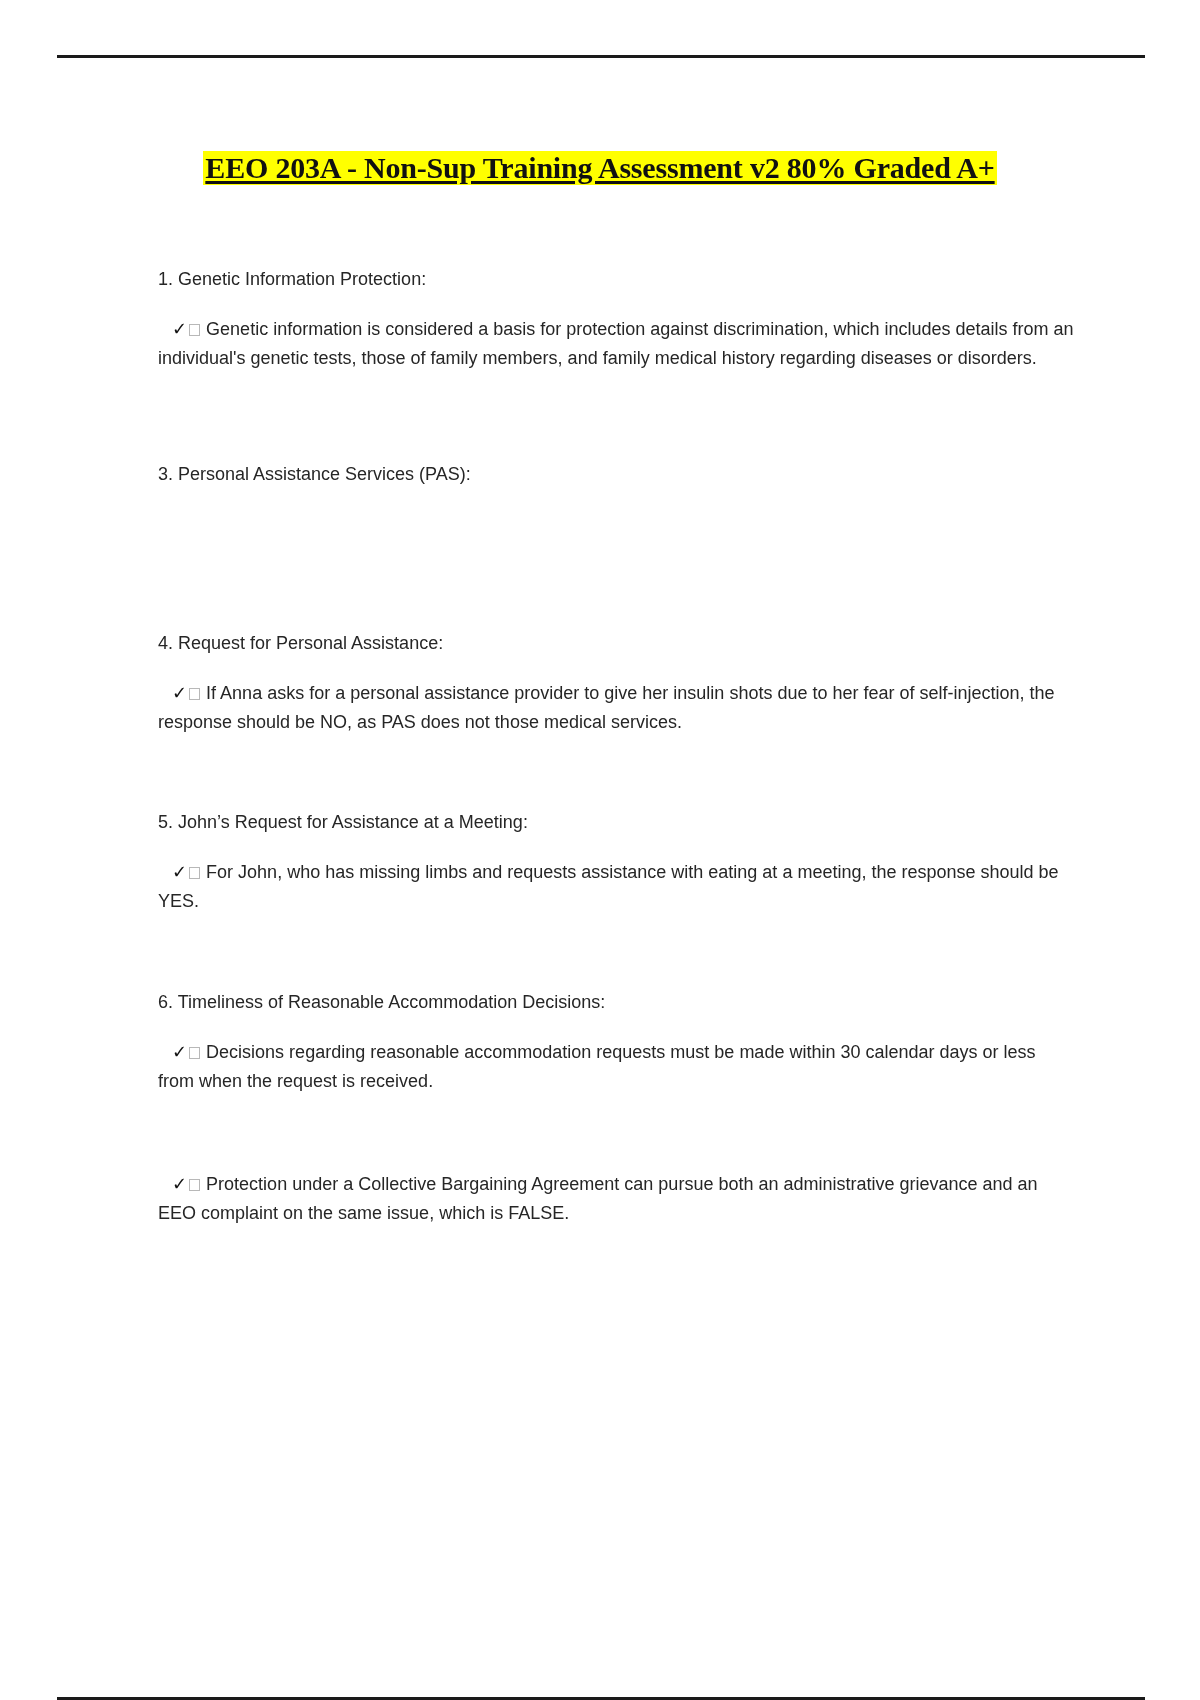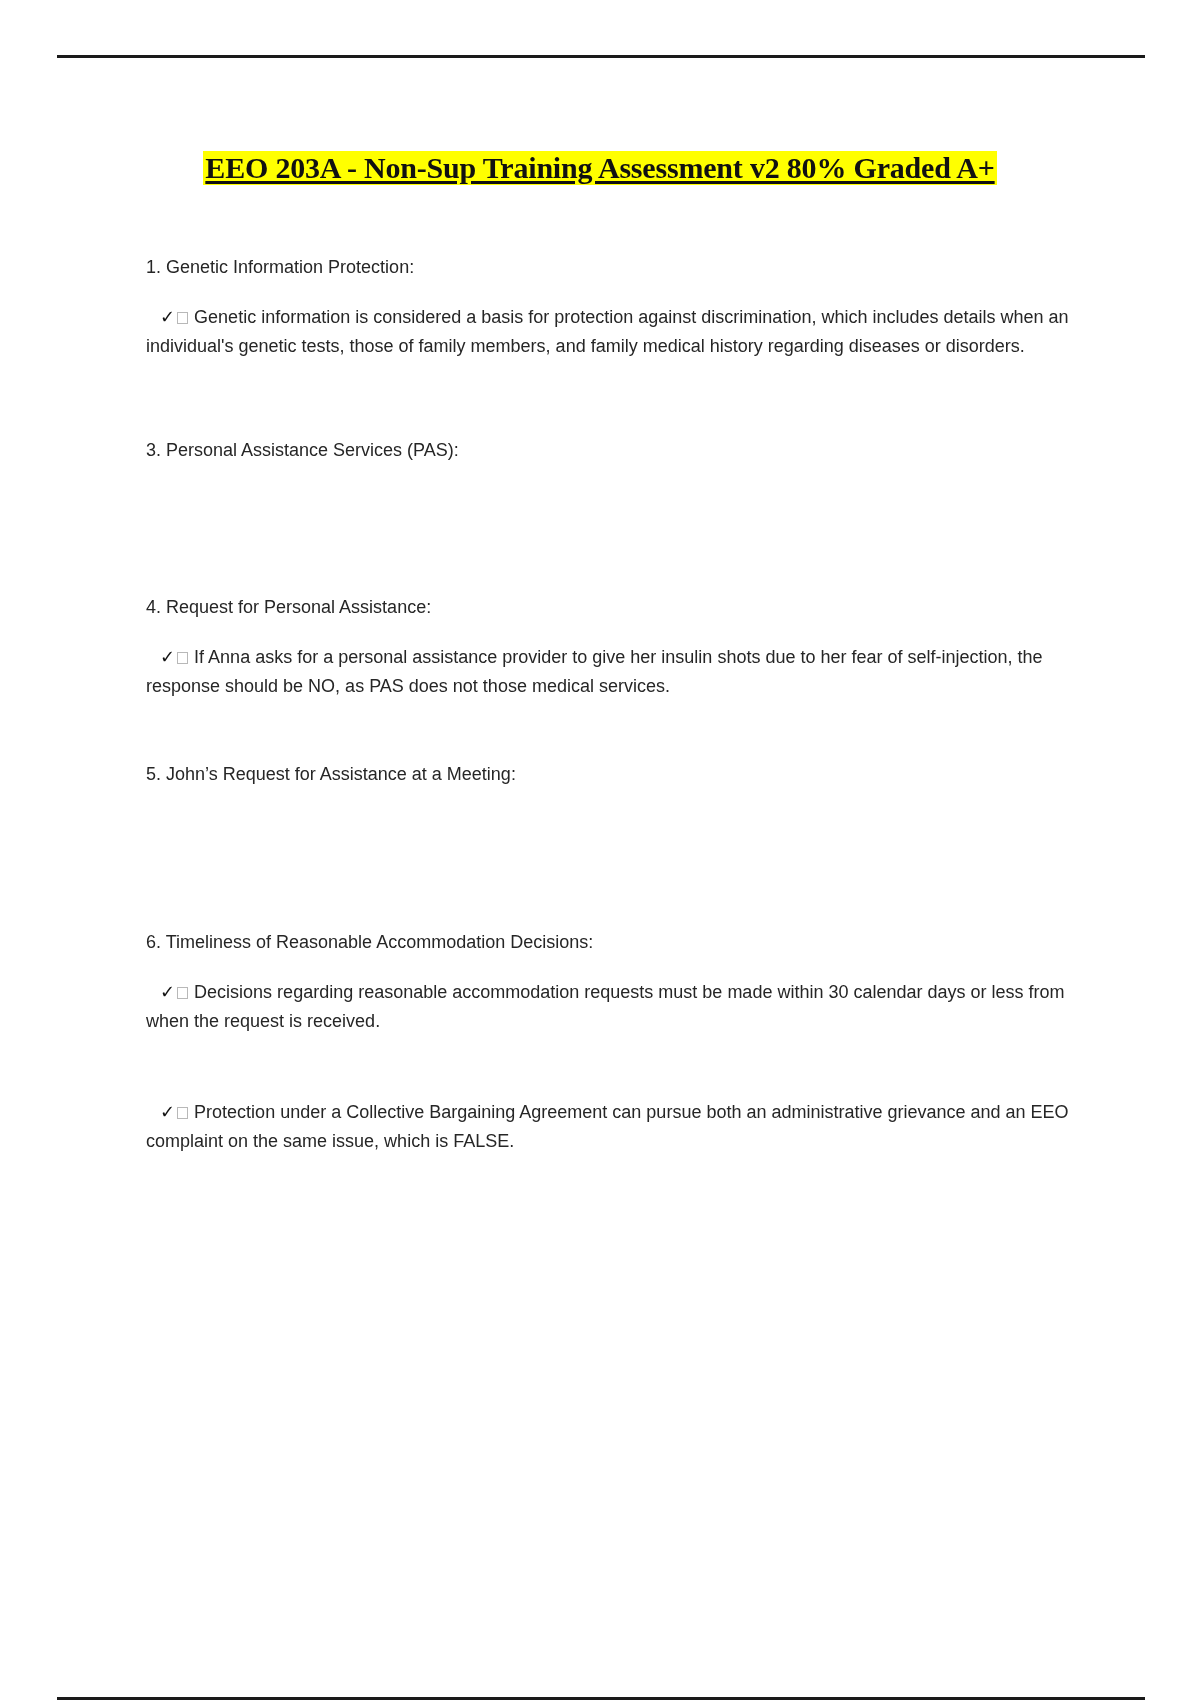--- a/index.html
+++ b/index.html
@@ -53,21 +53,21 @@
       text-underline-offset: 3px;
       letter-spacing: -0.2px;
     }
     .items {
       position: absolute;
       left: 146px;
       top: 255px;
       width: 940px;
     }
     .item {
-      margin: 0;
+      margin: 12px;
     }
     .item-heading {
       font-size: 18px;
       line-height: 24px;
       color: #262626;
       margin: 0 0 24px 0;
     }
     .item-answer {
       font-size: 18px;
       line-height: 29px;
@@ -99,35 +99,36 @@
 <div class="rule-top"></div>
 
 <div class="title-wrap">
   <span class="title">EEO 203A - Non-Sup Training Assessment v2 80% Graded A+</span>
 </div>
 
 <div class="items">
 
   <div class="item" style="height:183px;">
     <p class="item-heading">1. Genetic Information Protection:</p>
-    <p class="item-answer"><span class="check-icon">✓</span><span class="box-icon"></span><span>Genetic information is considered a basis for protection against discrimination, which includes details when an individual's genetic tests, those of family members, and family medical history regarding diseases or disorders.</span></p>
+    <p class="item-answer"><span class="check-icon">✓</span><span class="box-icon"></span><span>Genetic information is considered a basis for protection against discrimination, which includes details from an individual's genetic tests, those of family members, and family medical history regarding diseases or disorders.</span></p>
   </div>
 
 
   <div class="item" style="height:157px;">
     <p class="item-heading">3. Personal Assistance Services (PAS):</p>
   </div>
 
   <div class="item" style="height:167px;">
     <p class="item-heading">4. Request for Personal Assistance:</p>
     <p class="item-answer"><span class="check-icon">✓</span><span class="box-icon"></span><span>If Anna asks for a personal assistance provider to give her insulin shots due to her fear of self-injection, the response should be NO, as PAS does not those medical services.</span></p>
   </div>
 
   <div class="item" style="height:168px;">
     <p class="item-heading">5. John’s Request for Assistance at a Meeting:</p>
+    <p class="item-answer"><span class="check-icon">✓</span><span class="box-icon"></span><span>For John, who has missing limbs and requests assistance with eating at a meeting, the response should be YES.</span></p>
   </div>
 
   <div class="item" style="height:168px;">
     <p class="item-heading">6. Timeliness of Reasonable Accommodation Decisions:</p>
     <p class="item-answer"><span class="check-icon">✓</span><span class="box-icon"></span><span>Decisions regarding reasonable accommodation requests must be made within 30 calendar days or less from when the request is received.</span></p>
   </div>
 
   <div class="item">
     <p class="item-answer"><span class="check-icon">✓</span><span class="box-icon"></span><span>Protection under a Collective Bargaining Agreement can pursue both an administrative grievance and an EEO complaint on the same issue, which is FALSE.</span></p>
   </div>

